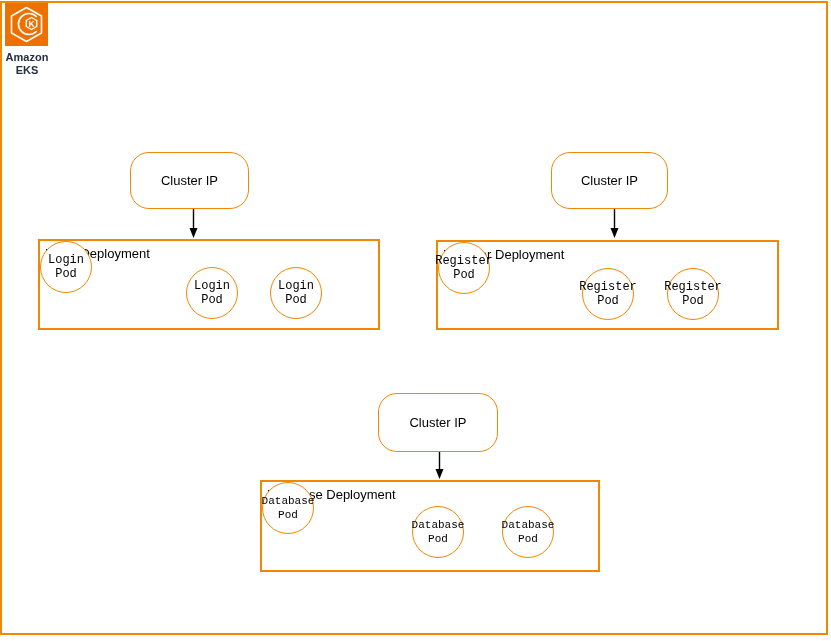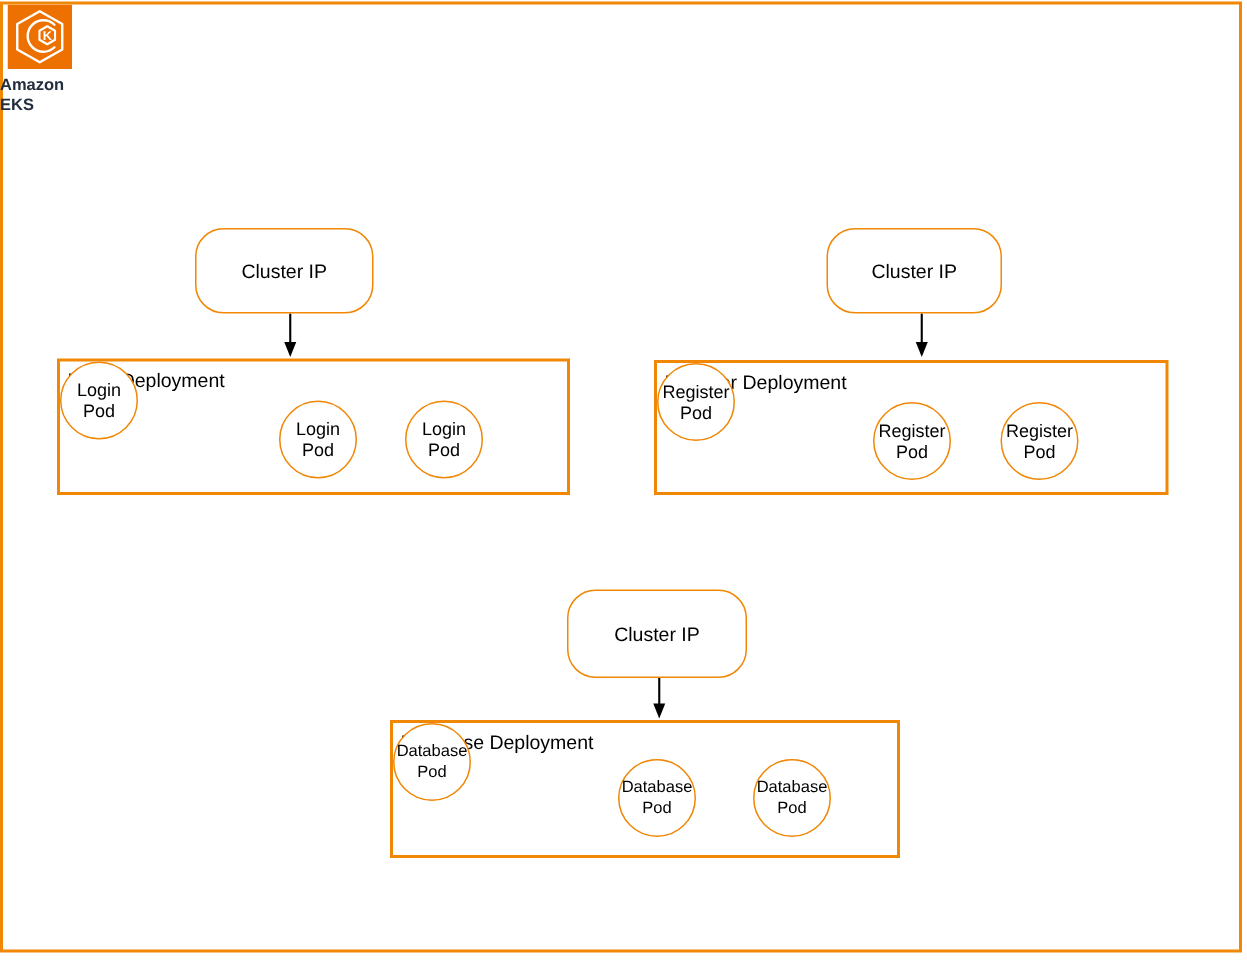--- a/index.html
+++ b/index.html
@@ -13,21 +13,21 @@
     position:relative;width:831px;height:641px;background:#ffffff;
     font-family:"Liberation Sans",sans-serif;color:var(--ink);overflow:hidden;
   }
   .canvas-border{
     position:absolute;left:0;top:1px;width:828px;height:634px;
     border:2px solid var(--accent);pointer-events:none;
   }
   
   .eks-icon{position:absolute;left:5px;top:3px;width:43px;height:43px;}
   .eks-label{
-    position:absolute;left:0;top:51px;width:54px;
+    position:absolute;left:0;top:51px;width:54px;text-align:center;
     font-weight:bold;font-size:11px;line-height:13px;white-space:pre-line;color:#232F3E;
   }
   
   .cluster{
     position:absolute;border:1.5px solid var(--accent);border-radius:19px;background:#fff;
     display:flex;align-items:center;justify-content:center;font-size:13px;
   }
   #cluster-login{left:130px;top:152px;width:119px;height:57px;}
   #cluster-register{left:551px;top:152px;width:117px;height:57px;}
   #cluster-database{left:378px;top:393px;width:120px;height:59px;}
@@ -39,21 +39,21 @@
   
   .dep{position:absolute;border:2px solid var(--accent);background:#fff;}
   #dep-login{left:38px;top:239px;width:342px;height:91px;}
   #dep-register{left:436px;top:240px;width:343px;height:90px;}
   #dep-database{left:260px;top:480px;width:340px;height:92px;}
   .dep-label{position:absolute;left:5px;top:5px;font-size:13px;white-space:nowrap;}
   
   .pod{
     position:absolute;width:52px;height:52px;border:1.5px solid var(--accent);
     border-radius:50%;background:#fff;display:flex;align-items:center;justify-content:center;
-    text-align:center;font-size:12px;line-height:14px;white-space:pre-line;
+    text-align:center;font-size:12px;line-height:14px;white-space:pre-line;font-family:Liberation Mono, monospace;
   }
   #dep-login .pod:nth-of-type(1){left:62px;top:26px;}
   #dep-login .pod:nth-of-type(2){left:146px;top:26px;}
   #dep-login .pod:nth-of-type(3){left:230px;top:26px;}
   #dep-register .pod:nth-of-type(1){left:57px;top:26px;}
   #dep-register .pod:nth-of-type(2){left:144px;top:26px;}
   #dep-register .pod:nth-of-type(3){left:229px;top:26px;}
   #dep-database .pod{font-size:11px;}
   #dep-database .pod:nth-of-type(1){left:60px;top:24px;}
   #dep-database .pod:nth-of-type(2){left:150px;top:24px;}

